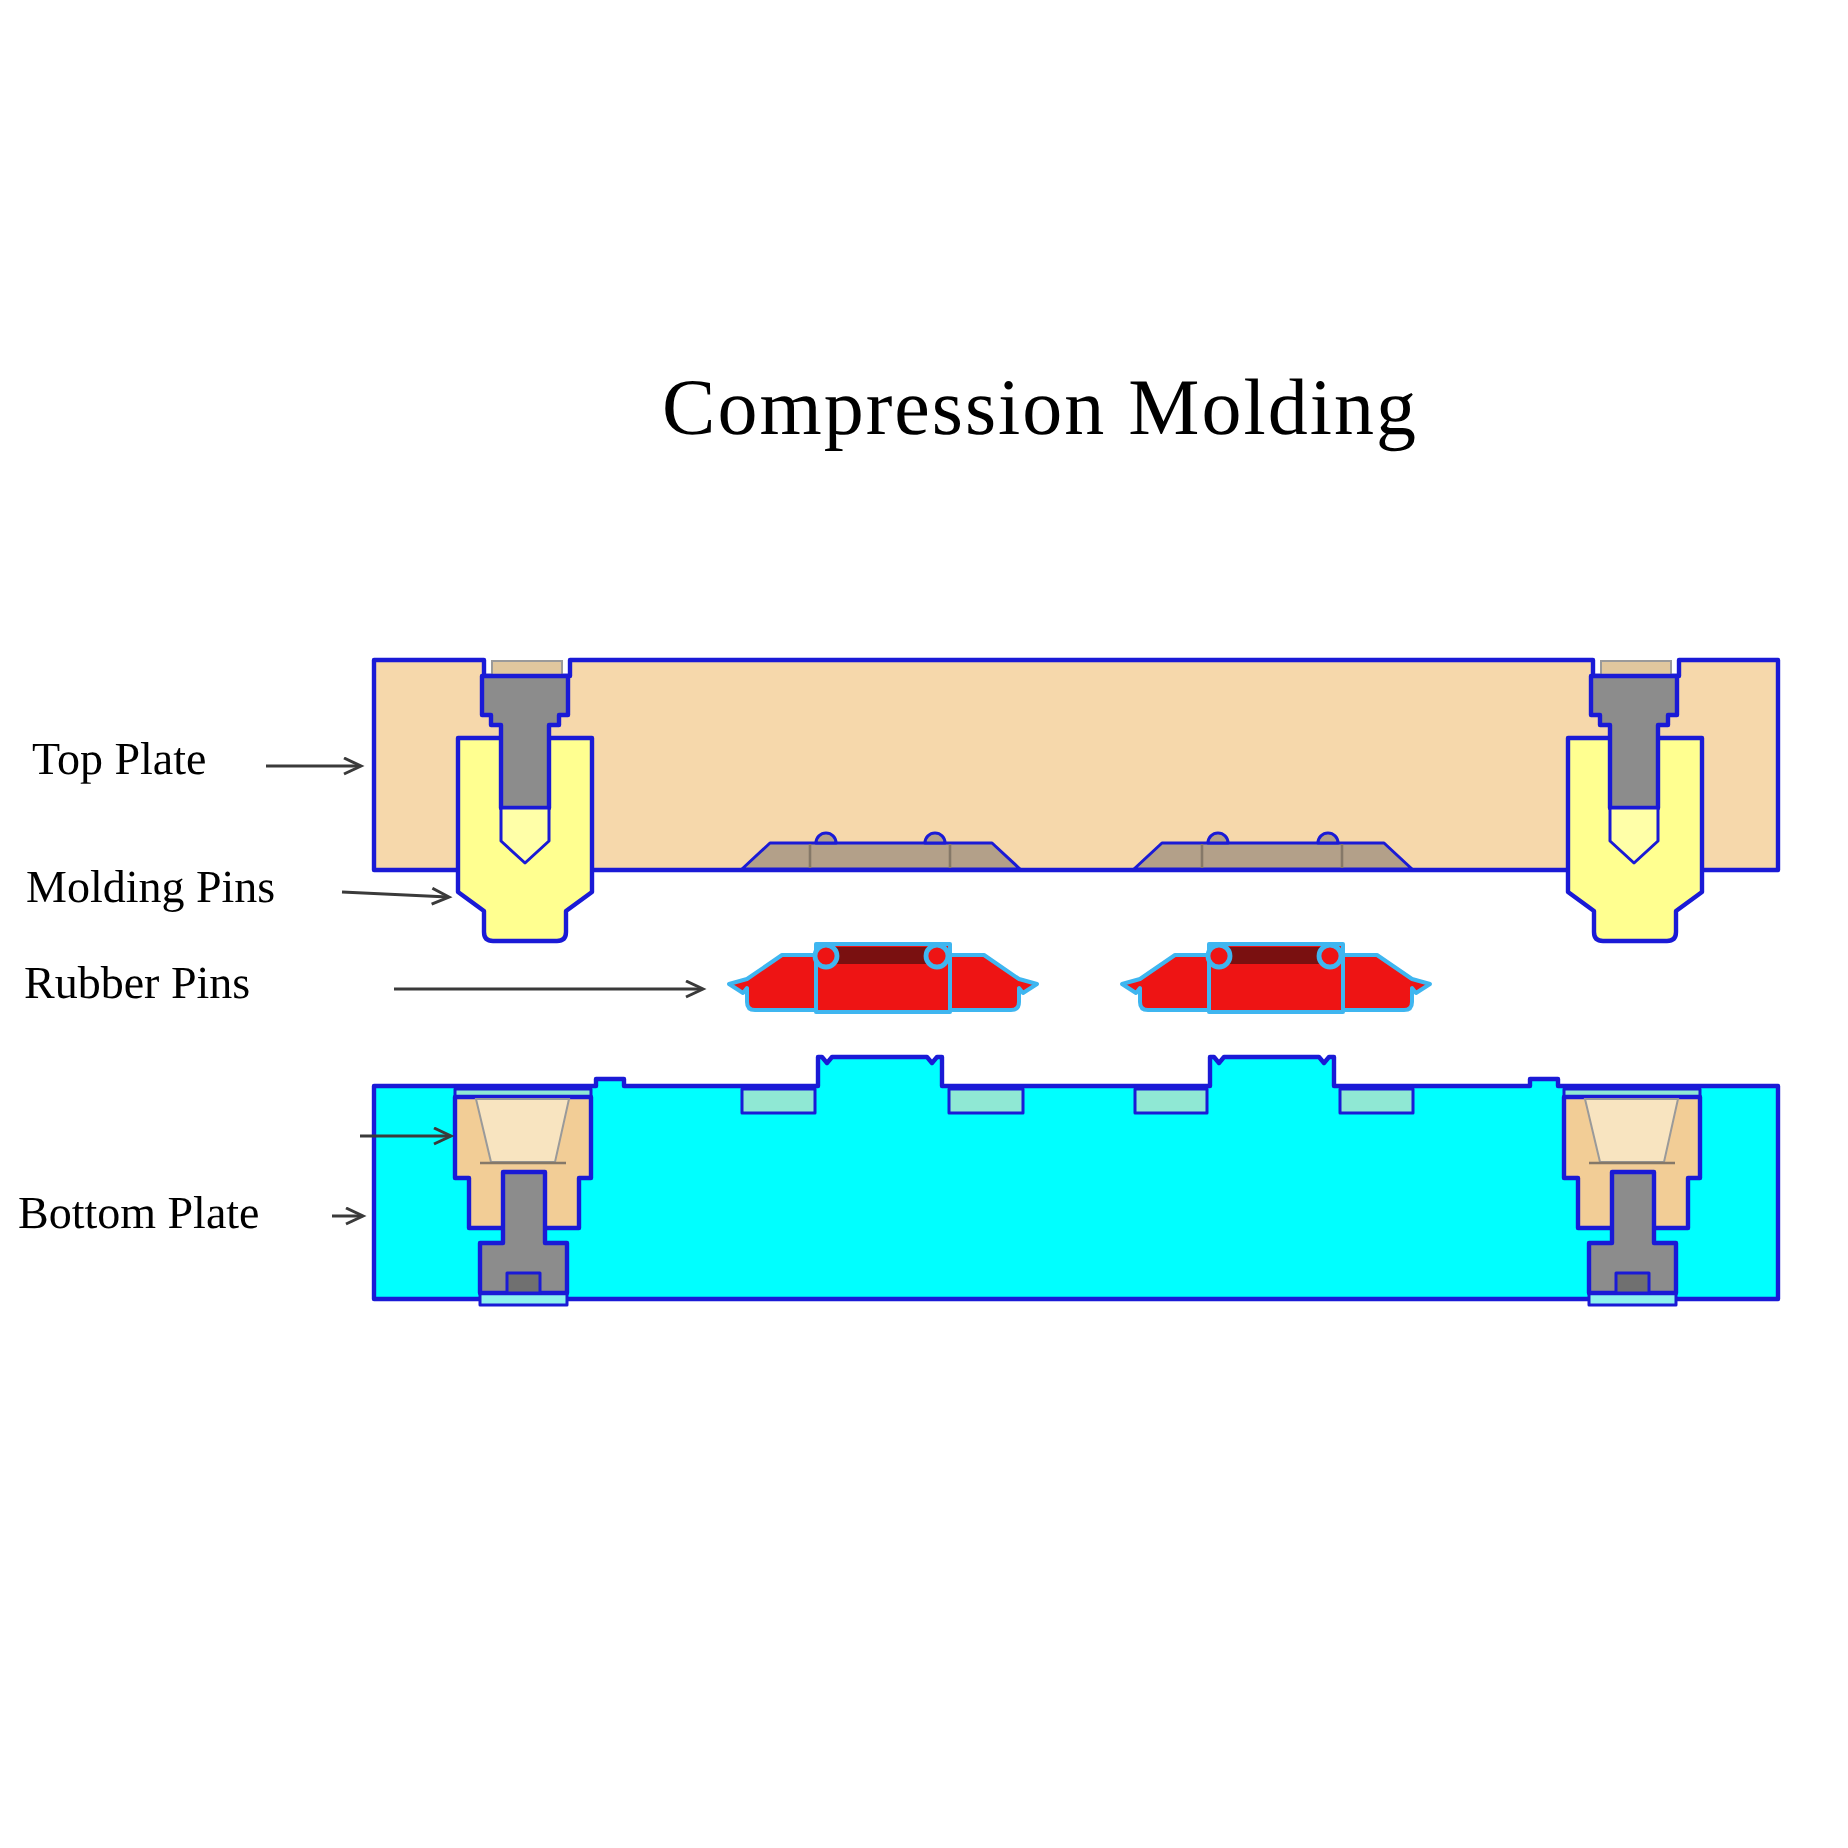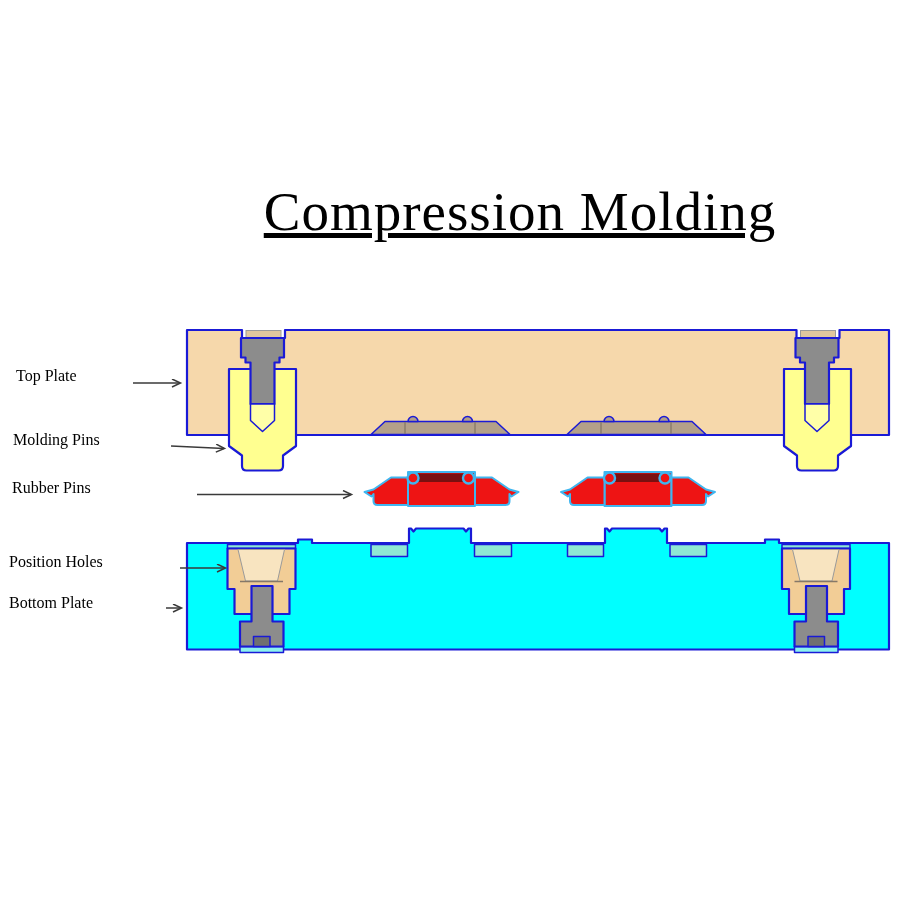--- a/index.html
+++ b/index.html
@@ -1,20 +1,20 @@
 <!DOCTYPE html>
 <html><head>
 <meta charset="utf-8">
 <style>
   html,body{margin:0;padding:0;background:#fff;}
   .stage{position:relative;width:924px;height:924px;background:#fff;overflow:hidden;
          font-family:"Liberation Serif", serif;}
   .title{position:absolute;left:225px;top:180px;width:590px;text-align:center;
-         font-size:55px;color:#000;white-space:nowrap;letter-spacing:1px;text-decoration:underline;}
-  .lbl{position:absolute;font-size:16px;color:#000;white-space:nowrap;}
+         font-size:40px;color:#000;white-space:nowrap;letter-spacing:1px;}
+  .lbl{position:absolute;font-size:23px;color:#000;white-space:nowrap;}
   #lbl-top-plate{left:16px;top:367px;}
   #lbl-position-pins{left:13px;top:431px;}
   #lbl-rubber-parts{left:12px;top:479px;}
   #lbl-position-holes{left:9px;top:553px;}
   #lbl-bottom-plate{left:9px;top:594px;text-align:right;}
   svg.diagram{position:absolute;left:0;top:0;}
   .ob{stroke:#1a1ad6;stroke-width:2.2;stroke-linejoin:round;}
   .ob1{stroke:#1a1ad6;stroke-width:1.5;stroke-linejoin:round;}
   .gseam{stroke:#857868;stroke-width:1.3;}
   .capline{stroke:#9a9a9a;stroke-width:1;}
@@ -25,21 +25,20 @@
 </head>
 <body>
 
 <div class="stage">
 
   <div class="title">Compression Molding</div>
 
   <div class="lbl" id="lbl-top-plate">Top Plate</div>
   <div class="lbl" id="lbl-position-pins">Molding Pins</div>
   <div class="lbl" id="lbl-rubber-parts">Rubber Pins</div>
-  <div class="lbl" id="lbl-position-holes">Position Holes</div>
   <div class="lbl" id="lbl-bottom-plate">Bottom Plate</div>
 
   <svg class="diagram" width="924" height="924" viewBox="0 0 924 924">
     <defs>
       <marker id="ah" markerUnits="userSpaceOnUse" markerWidth="14" markerHeight="14" refX="9" refY="4.5" orient="auto">
         <path d="M1,0.5 L9.5,4.5 L1,8.5" fill="none" stroke="#3a3a3a" stroke-width="1.5"></path>
       </marker>
     </defs>
 
     <g>

